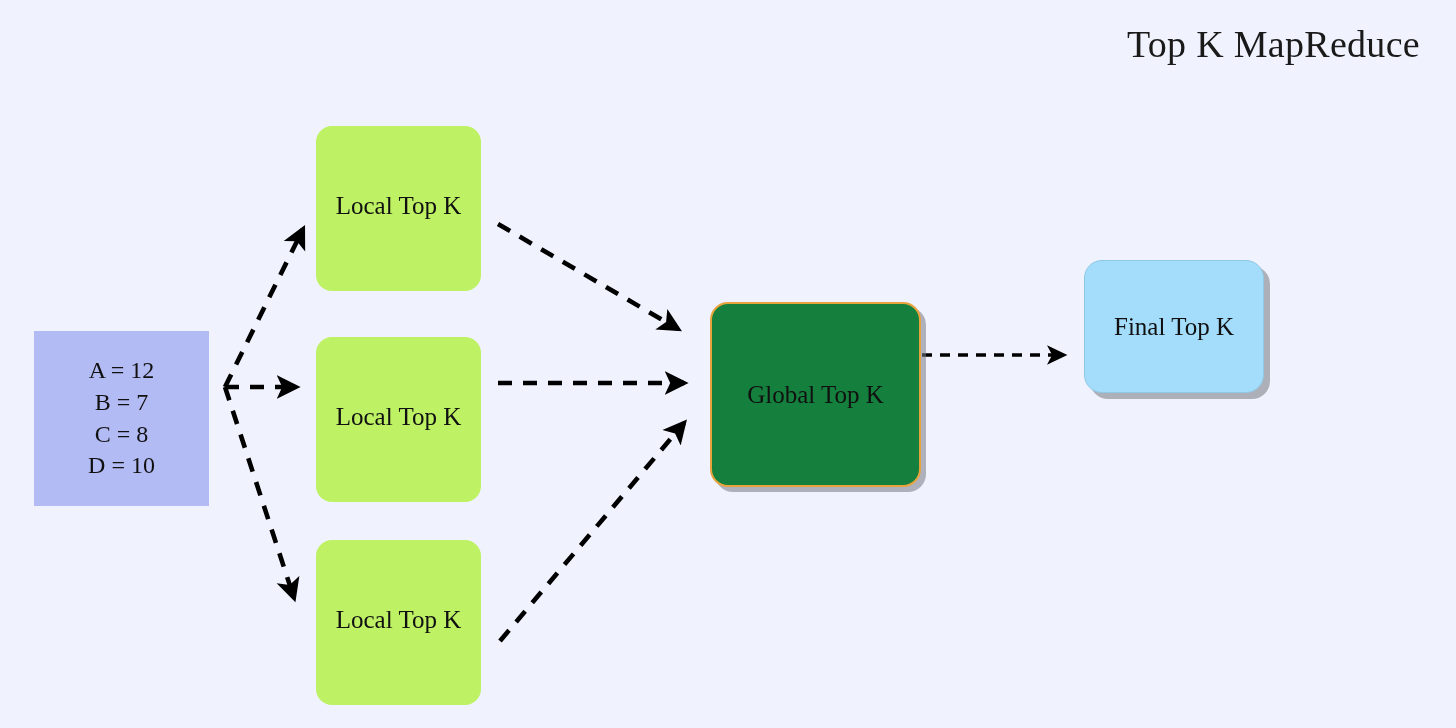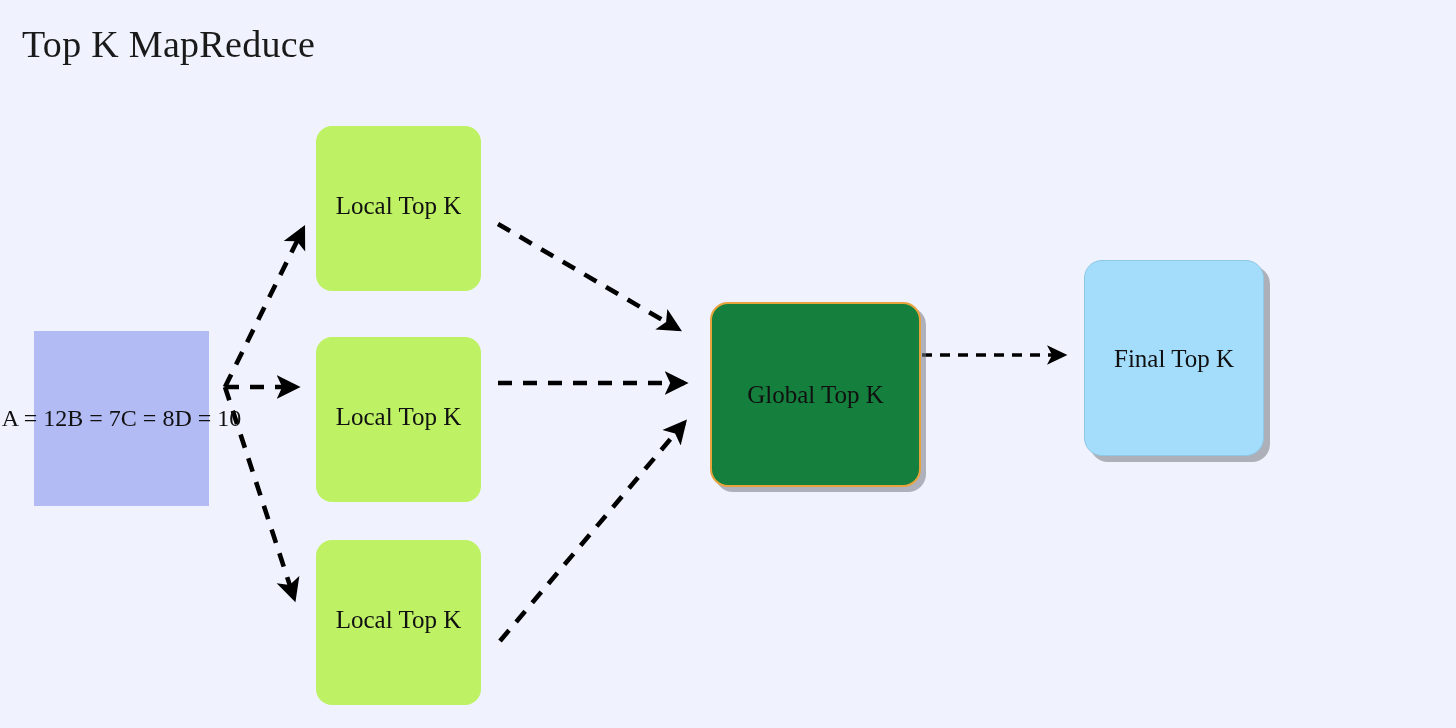--- a/index.html
+++ b/index.html
@@ -17,47 +17,46 @@
   #canvas {
     position: relative;
     width: 1456px;
     height: 728px;
   }
   #title {
     position: absolute;
     left: 0;
     top: 22px;
     width: 1420px;
-    text-align: left;
+    text-align: right;
     font-size: 38px;
     color: #1a1a1a;
     letter-spacing: 0.3px;
     white-space: nowrap;
-    padding-left: 22px;
   }
   .node {
     position: absolute;
     box-sizing: border-box;
     display: flex;
     align-items: center;
     justify-content: center;
     color: #101010;
     font-size: 25px;
     line-height: 1.32;
     text-align: center;
   }
   
   #input-node {
     left: 34px;
     top: 331px;
     width: 175px;
     height: 175px;
     background: #b3bbf4;
     border-radius: 0;
-    flex-direction: row;
+    flex-direction: column;
     font-size: 24px;
   }
   #input-node .line {
     display: block;
     white-space: nowrap;
   }
   
   .mapper {
     left: 316px;
     width: 165px;
@@ -79,21 +78,21 @@
     border: 2px solid #e8a33c;
     border-radius: 18px;
     box-shadow: 5px 5px 0 0 rgba(120,124,134,0.55);
     margin-top: 42px;
   }
   
   #final-node {
     left: 1084px;
     top: 260px;
     width: 180px;
-    height: 196px;
+    height: 133px;
     background: #a3ddfb;
     border: 1px solid #8fc8e4;
     border-radius: 18px;
     box-shadow: 6px 6px 0 0 rgba(128,132,140,0.6);
   }
   #arrows {
     position: absolute;
     left: 0;
     top: 0;
     width: 1456px;

